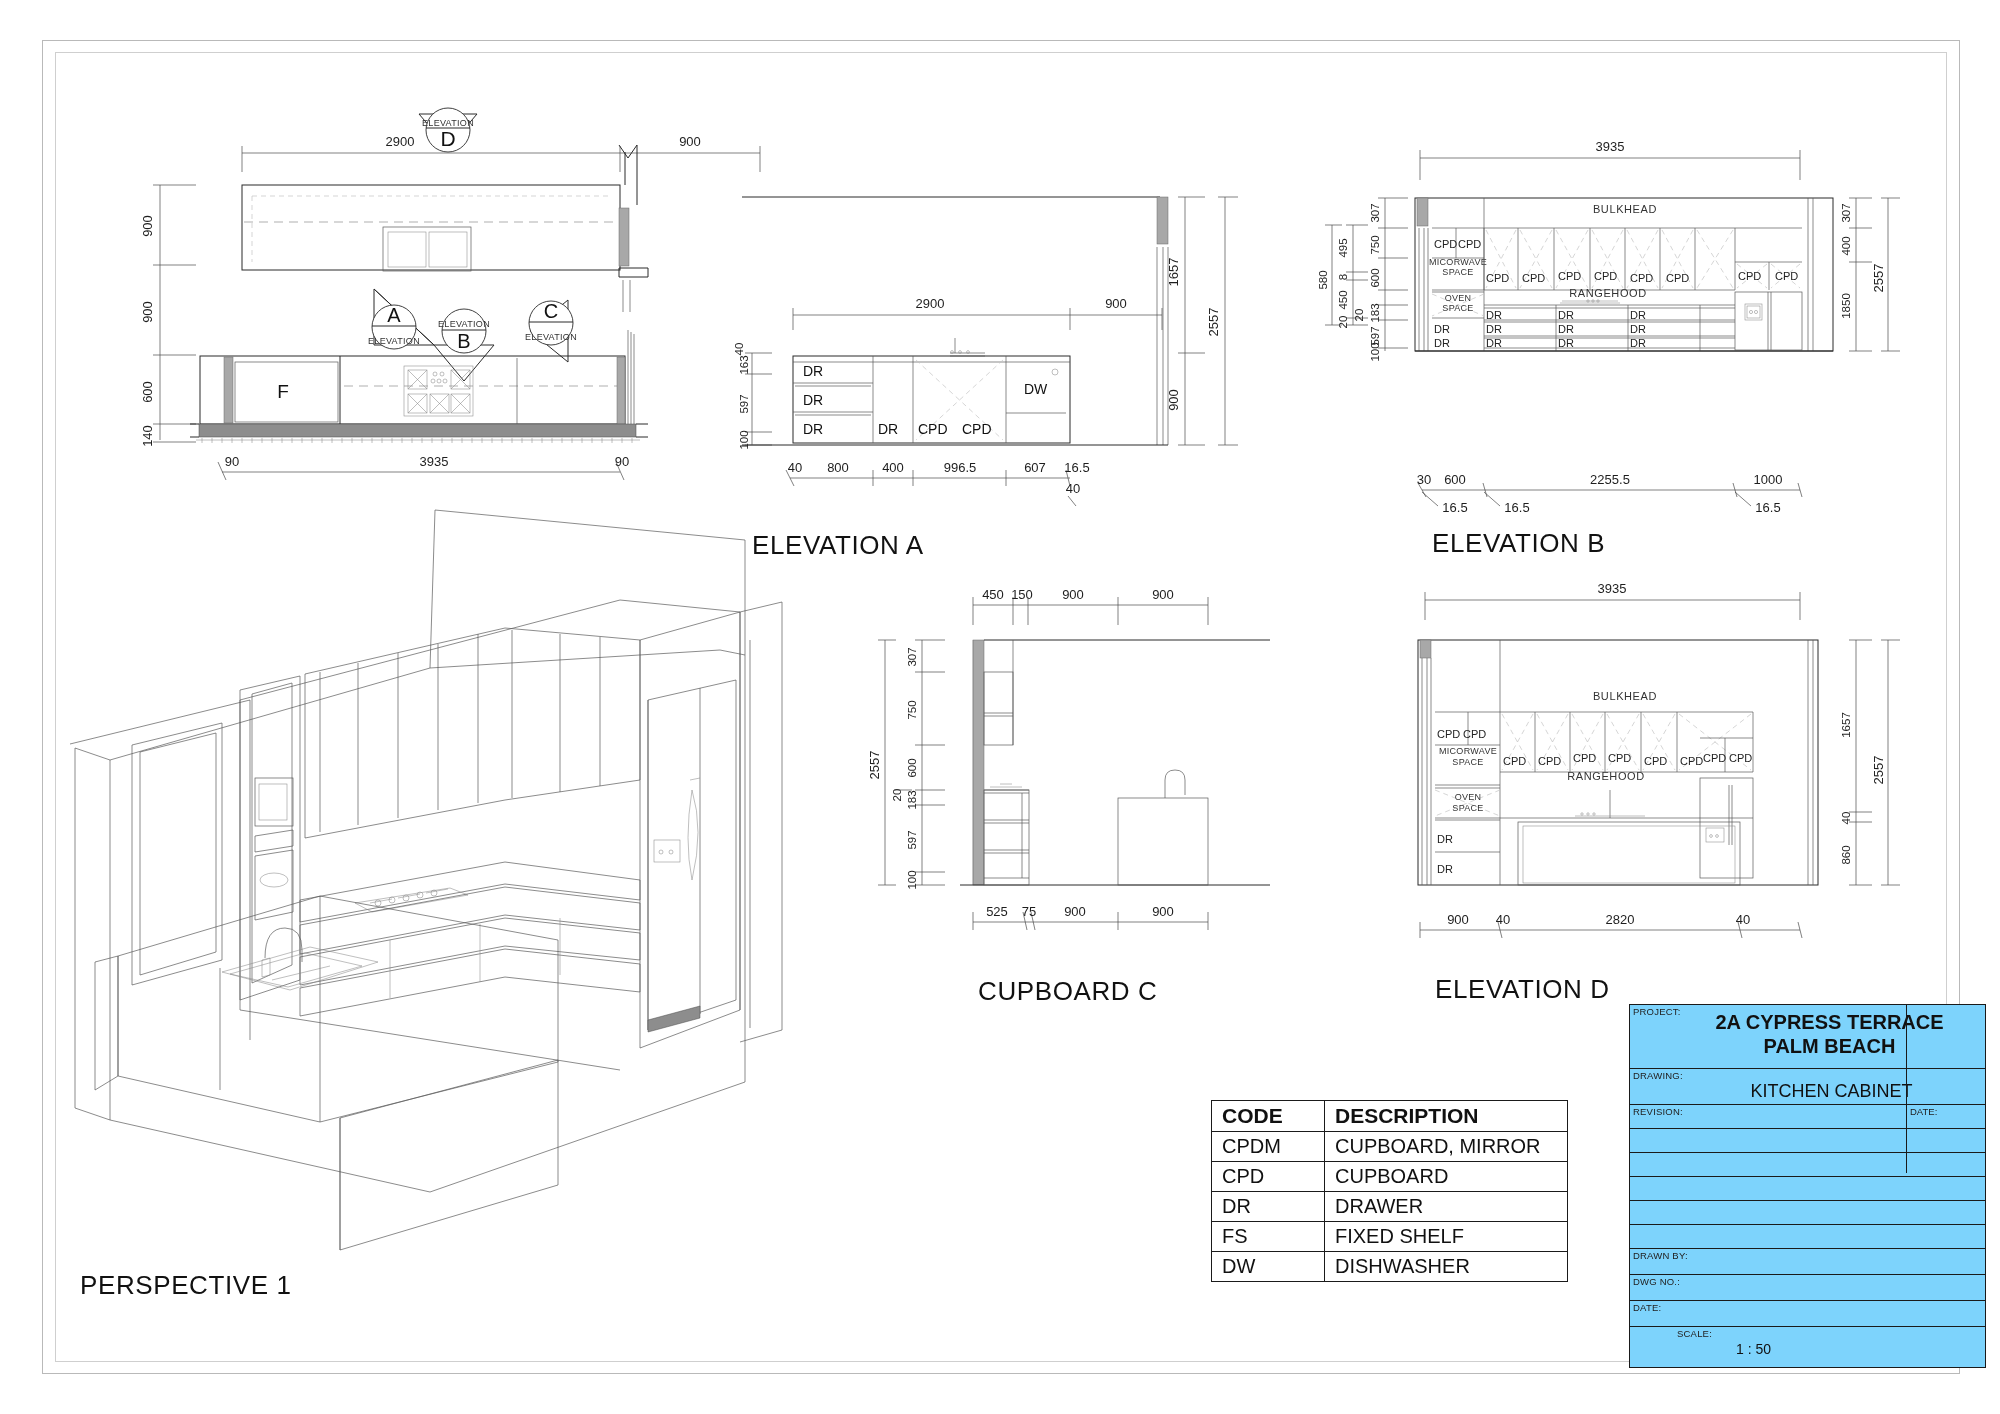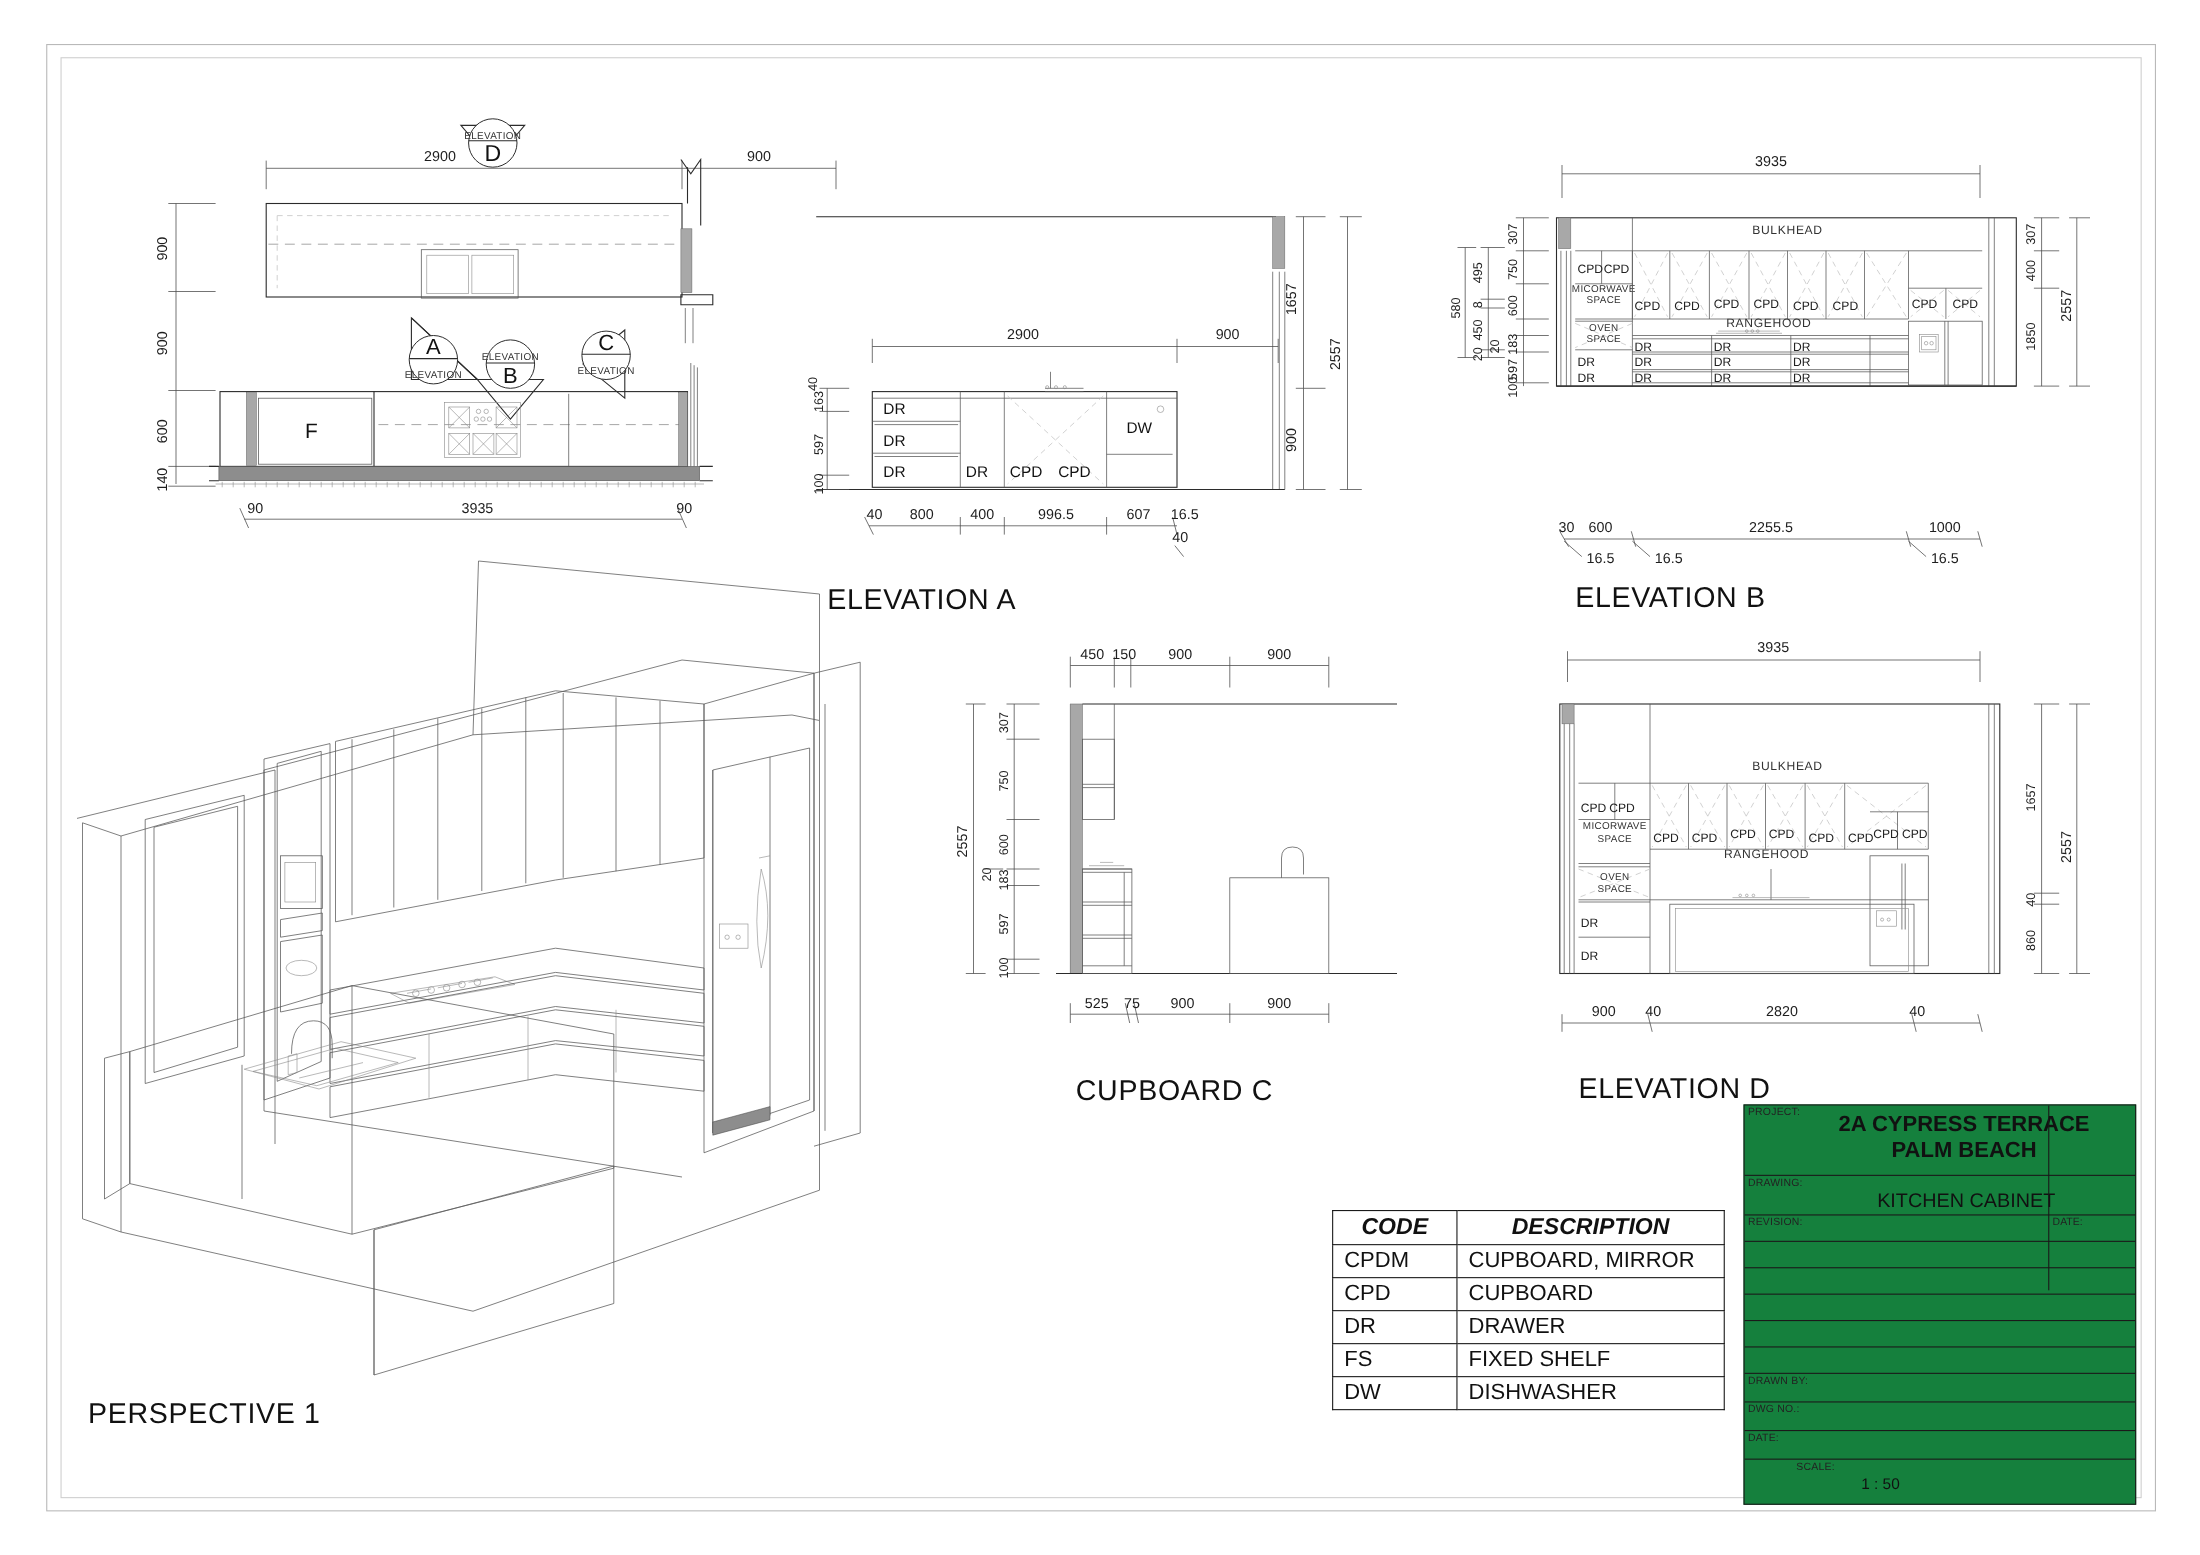--- a/index.html
+++ b/index.html
@@ -35,27 +35,27 @@
   .t-bulk{font-size:11px;fill:#333;letter-spacing:0.6px;}
   .t-F{font-size:19px;fill:#111;}
 
   .caption{position:absolute;font-size:26px;font-weight:normal;letter-spacing:0.6px;color:#111;}
 
   
   .legend{position:absolute;left:1211px;top:1100px;border-collapse:collapse;}
   .legend td,.legend th{border:1.4px solid #1a1a1a;padding:3px 10px;font-size:20px;
           font-family:"Liberation Sans", sans-serif;color:#111;background:#fff;
           line-height:1.15;}
-  .legend th{font-weight:bold;font-size:21px;text-align:center;font-style:italic;}
+  .legend th{font-weight:bold;font-size:21px;text-align:left;}
   .legend td.code{width:92px;}
   .legend td.desc{width:222px;}
 
   
-  .tb{position:absolute;left:1585px;top:1004px;width:355px;height:362px;
-      border:1.3px solid #1a1a1a;background:#15803d;}
+  .tb{position:absolute;left:1629px;top:1004px;width:355px;height:362px;
+      border:1.3px solid #1a1a1a;background:#7dd3fc;}
   .tb-row{position:relative;border-bottom:1.1px solid #1a1a1a;box-sizing:border-box;}
   .tb-lab{position:absolute;left:3px;top:1px;font-size:9.5px;color:#222;letter-spacing:0.2px;}
   .tb-proj{height:64px;}
   .tb-proj .v{position:absolute;left:48px;top:6px;right:4px;font-size:20px;font-weight:bold;
               text-align:center;line-height:1.18;}
   .tb-draw{height:36px;}
   .tb-draw .v{position:absolute;left:52px;top:12px;right:4px;font-size:18px;text-align:center;}
   .tb-rev{height:24px;}
   .tb-vline{position:absolute;left:276px;top:0;width:1.1px;height:168px;background:#1a1a1a;}
   .tb-blank{height:24px;}

